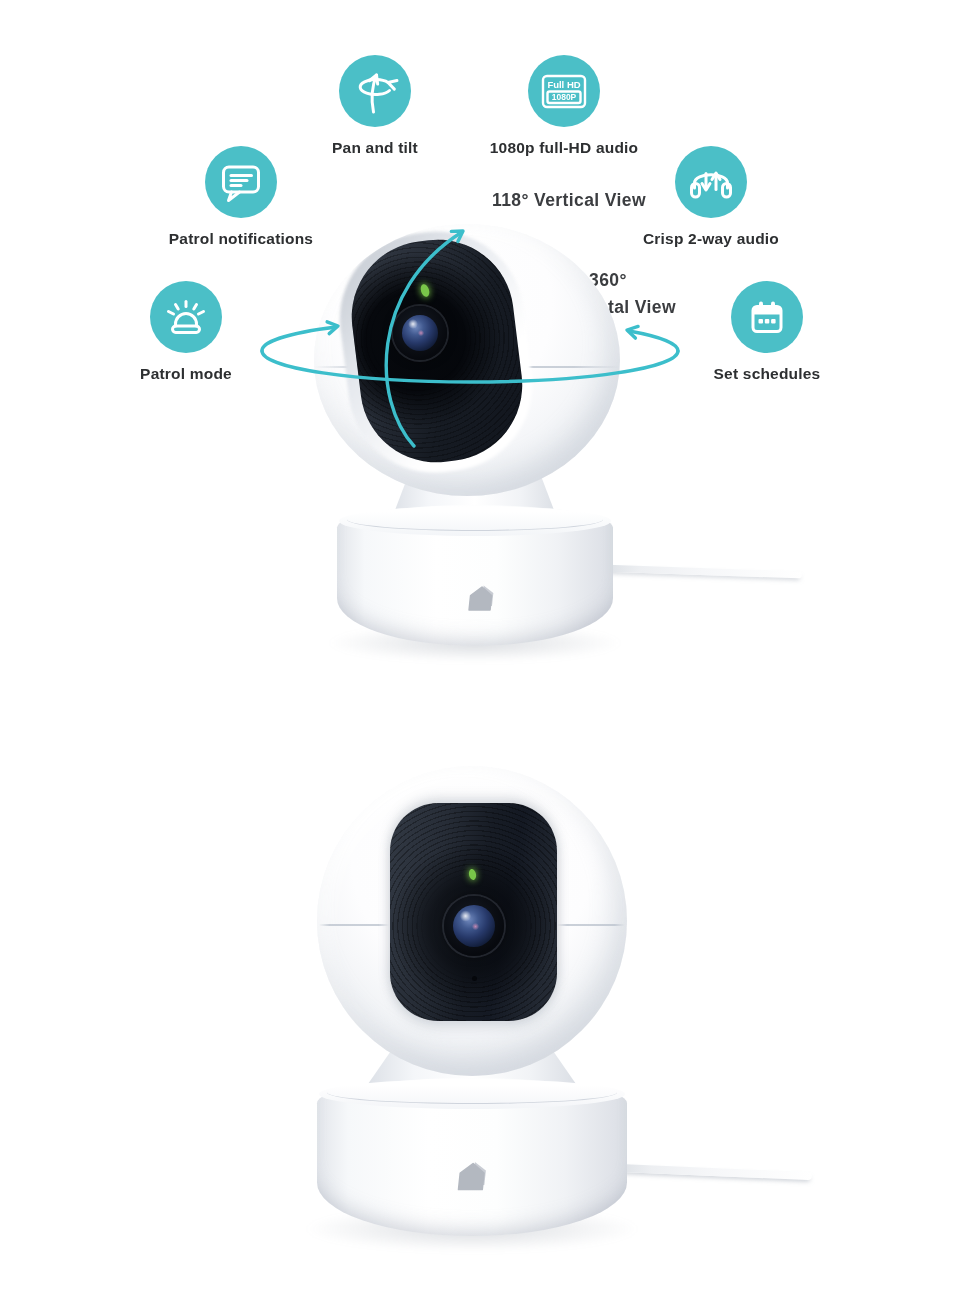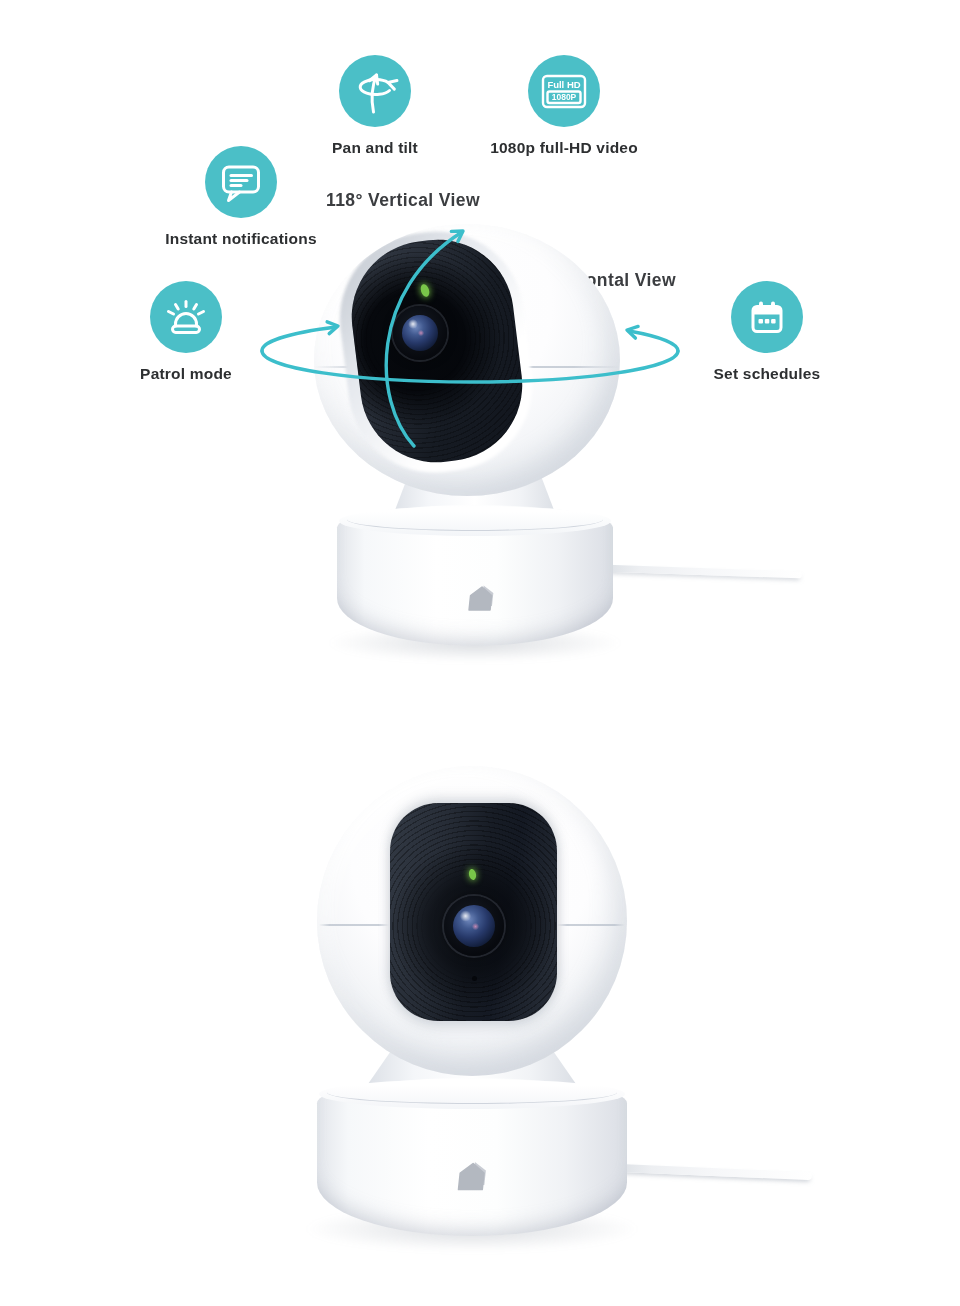--- a/index.html
+++ b/index.html
@@ -11,21 +11,21 @@
   .icon-circle{width:72px;height:72px;border-radius:50%;background:#4bbfc7;
                display:flex;justify-content:center;}
   .icon-circle svg{width:72px;height:72px;display:block;}
   .feature-label{margin-top:11px;font-size:15.5px;font-weight:700;color:#2d2f31;
                  letter-spacing:.2px;text-align:center;line-height:1.25;}
   .f1{left:265px;top:55px}.f2{left:454px;top:55px}.f3{left:131px;top:146px}
   .f4{left:601px;top:146px}.f5{left:76px;top:281px}.f6{left:657px;top:281px}
   .f7{left:120px;top:426px}.f8{left:620px;top:426px}
 
   
-  .vertical-view{position:absolute;left:326px;top:190px;width:320px;text-align:left;
+  .vertical-view{position:absolute;left:326px;top:190px;width:320px;text-align:right;
                  font-size:17.5px;font-weight:700;color:#3b3d40;letter-spacing:.4px;}
   .horizontal-view{position:absolute;left:498px;top:267px;width:220px;text-align:center;
                  font-size:17.5px;font-weight:700;color:#3b3d40;line-height:27px;letter-spacing:.4px;}
 
   
   .shadow-ellipse{position:absolute;border-radius:50%;
       background:radial-gradient(ellipse at center,rgba(110,120,135,.25),rgba(110,120,135,0) 68%);
       filter:blur(3px);}
   .cable{position:absolute;border-radius:4px;
       background:linear-gradient(90deg,#dce0e5 0%,#edeff2 18%,#f6f7f9 50%,rgba(246,247,249,0) 100%);
@@ -126,36 +126,54 @@
 
   <div class="feature f2">
     <div class="icon-circle">
       <svg viewBox="0 0 72 72" fill="none" stroke="#fff" stroke-width="2.4" stroke-linecap="round" stroke-linejoin="round">
         <rect x="15" y="21" width="42" height="31" rx="4"></rect>
         <rect x="19.5" y="36.5" width="33" height="11.5" rx="2"></rect>
         <text x="36" y="33" text-anchor="middle" fill="#fff" stroke="none" font-family="Liberation Sans, sans-serif" font-size="9.5" font-weight="bold">Full HD</text>
         <text x="36" y="45.3" text-anchor="middle" fill="#fff" stroke="none" font-family="Liberation Sans, sans-serif" font-size="8.5" font-weight="bold">1080P</text>
       </svg>
     </div>
-    <div class="feature-label">1080p full-HD video</div>
+    <div class="feature-label">1080p full-HD audio</div>
   </div>
 
   <div class="feature f3">
     <div class="icon-circle">
       <svg viewBox="0 0 72 72" fill="none" stroke="#fff" stroke-width="3" stroke-linecap="round" stroke-linejoin="round">
         <rect x="18.5" y="21" width="35" height="25" rx="5.5"></rect>
         <path d="M26.5 46 L23.5 54.5 L34.5 46"></path>
         <path d="M26 29.5 H46.5"></path>
           <path d="M26 34.5 H42"></path>
           <path d="M26 39.5 H36"></path>
       </svg>
     </div>
-    <div class="feature-label">Instant notifications</div>
-  </div>
-
+    <div class="feature-label">Patrol notifications</div>
+  </div>
+
+  <div class="feature f4">
+    <div class="icon-circle">
+      <svg viewBox="0 0 72 72" fill="none" stroke="#fff" stroke-width="3" stroke-linecap="round" stroke-linejoin="round">
+        <path d="M19.5 42 V37 C19.5 26 52.5 26 52.5 37 V42"></path>
+        <rect x="16.5" y="37.5" width="8" height="13.5" rx="4"></rect>
+        <rect x="47.5" y="37.5" width="8" height="13.5" rx="4"></rect>
+        <path d="M31 27.5 V42.5"></path>
+        <g transform="translate(31,44) rotate(90)">
+            <path d="M-6.5 -4 L0 0 L-6.5 4"></path>
+          </g>
+        <path d="M41 43.5 V28.5"></path>
+        <g transform="translate(41,27) rotate(-90)">
+            <path d="M-6.5 -4 L0 0 L-6.5 4"></path>
+          </g>
+      </svg>
+    </div>
+    <div class="feature-label">Crisp 2-way audio</div>
+  </div>
 
   <div class="feature f6">
     <div class="icon-circle">
       <svg viewBox="0 0 72 72" fill="none" stroke="#fff" stroke-width="3" stroke-linecap="round" stroke-linejoin="round">
         <rect x="22" y="25.5" width="28" height="25" rx="4"></rect>
         <path d="M22 33.5 V29.5 a4 4 0 0 1 4 -4 h20 a4 4 0 0 1 4 4 v4 Z" fill="#fff" stroke="none"></path>
         <rect x="28" y="20.5" width="4" height="7" rx="2" fill="#fff" stroke="none"></rect>
         <rect x="40" y="20.5" width="4" height="7" rx="2" fill="#fff" stroke="none"></rect>
         <rect x="27.5" y="38" width="4.5" height="4.5" rx="1" fill="#fff" stroke="none"></rect>
         <rect x="33.8" y="38" width="4.5" height="4.5" rx="1" fill="#fff" stroke="none"></rect>
@@ -177,20 +195,21 @@
           <path d="M53.5 30.5 L48.5 33"></path>
       </svg>
     </div>
     <div class="feature-label">Patrol mode</div>
   </div>
 
 
 
   <div class="vertical-view">118° Vertical View</div>
   <div class="horizontal-view">
+    <div>360°</div>
     <div>Horizontal View</div>
   </div>
 
   <div>
     <div class="shadow-ellipse" id="cam-top-shadow"></div>
     <div class="cable" id="cam-top-cable"></div>
     <div class="neck" id="cam-top-neck"></div>
     <div class="base" id="cam-top-base">
       <svg class="kasa-logo" id="logo-top" viewBox="0 0 32 32">
         <g transform="skewX(-6) translate(2,0)">

